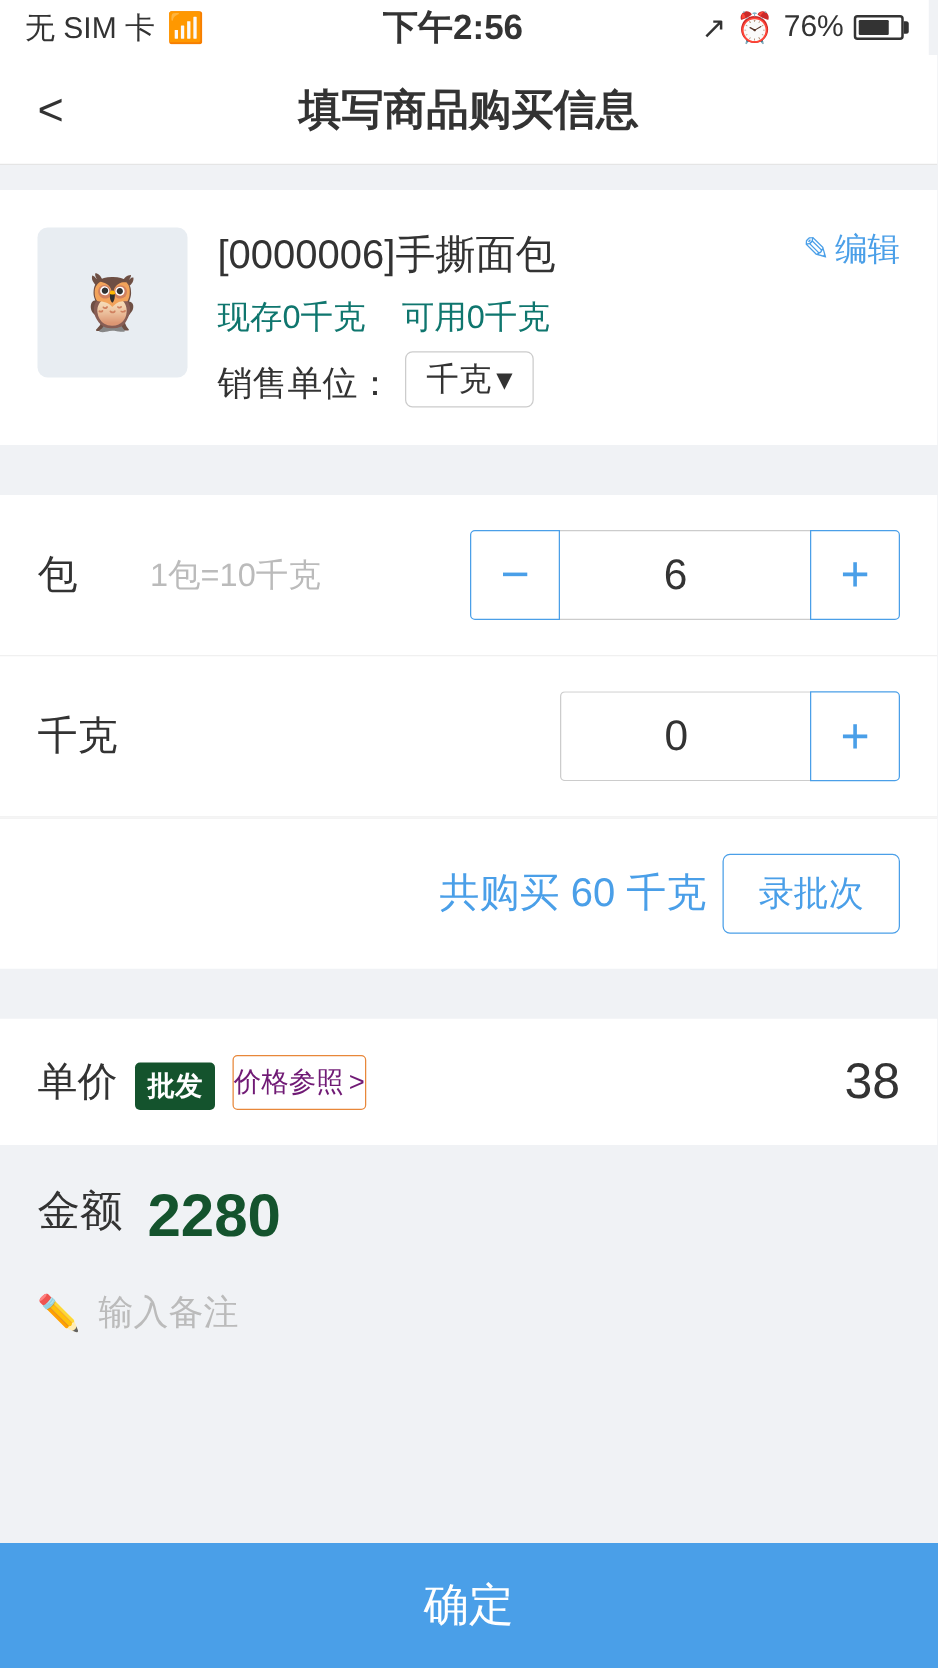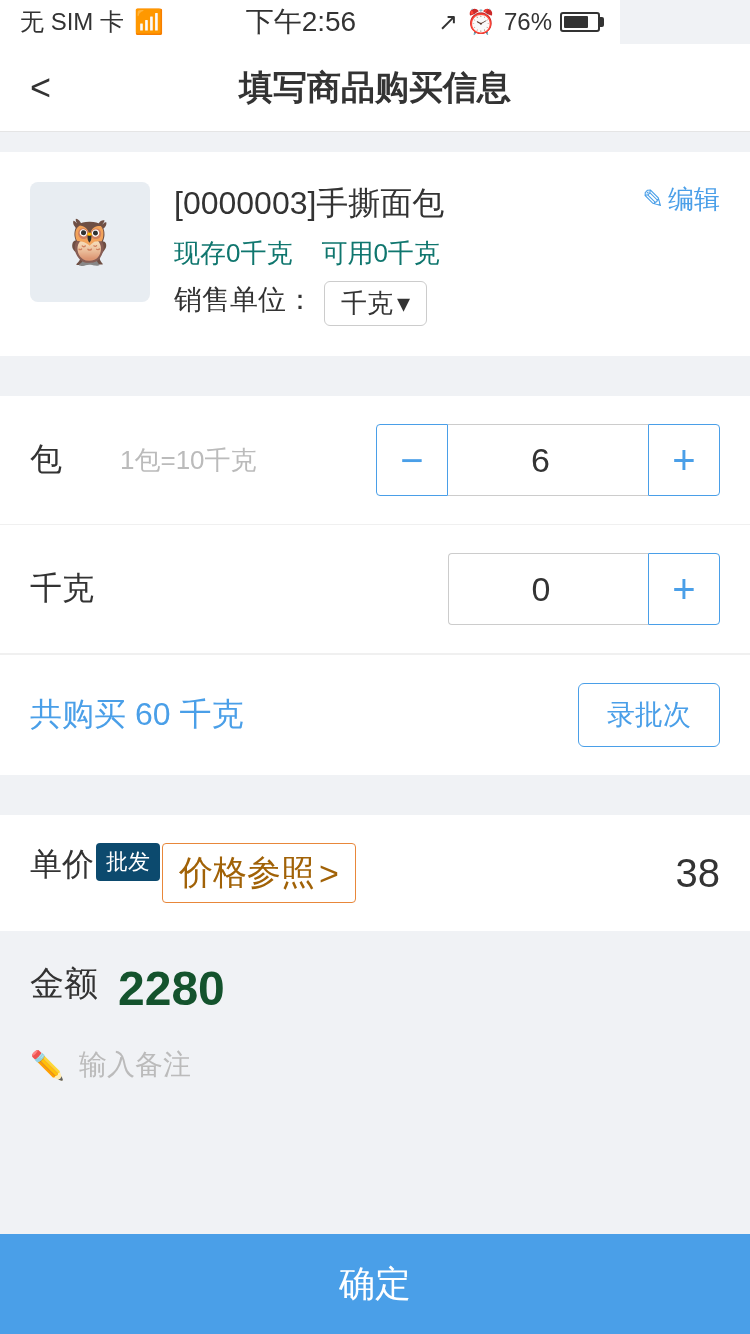--- a/index.html
+++ b/index.html
@@ -9,32 +9,32 @@
       min-height: 1334px;
       background: #f0f2f5;
       font-family: -apple-system, "PingFang SC", "Helvetica Neue", Arial, sans-serif;
       font-size: 30px;
       color: #333;
       position: relative;
     }
 
     
     .status-bar {
-      width: 620px;
+      width: 743px;
       height: 44px;
       background: #fff;
       display: flex;
       align-items: center;
       justify-content: space-between;
       padding: 0 20px;
       font-size: 24px;
       color: #333;
     }
     .status-left { display: flex; align-items: center; gap: 10px; }
-    .status-center { font-size: 28px; font-weight: 400; }
+    .status-center { font-size: 28px; font-weight: 700; }
     .status-right { display: flex; align-items: center; gap: 8px; font-size: 24px; }
     .battery-icon {
       width: 40px; height: 20px;
       border: 2px solid #333;
       border-radius: 3px;
       position: relative;
       display: inline-flex;
       align-items: center;
       padding: 2px;
     }
@@ -110,21 +110,21 @@
       font-weight: 500;
       margin-bottom: 10px;
     }
     .product-stock {
       font-size: 26px;
       color: #0f766e;
       margin-bottom: 10px;
     }
     .product-unit-row {
       display: flex;
-      align-items: flex-start;
+      align-items: flex-end;
       gap: 10px;
       font-size: 28px;
       color: #333;
     }
     .unit-select {
       border: 1px solid #ccc;
       border-radius: 6px;
       padding: 4px 16px;
       font-size: 26px;
       color: #333;
@@ -215,21 +215,21 @@
     .qty-btn-left {
       border-radius: 4px 0 0 4px;
     }
 
     
     .total-row {
       background: #fff;
       padding: 28px 30px;
       display: flex;
       align-items: center;
-      justify-content: space-between;
+      justify-content: flex-end;
       margin-top: 0;
       border-top: 1px solid #f0f0f0;
     }
     .total-text {
       font-size: 32px;
       color: #333;
     }
     .total-text span {
       color: #4a9fe8;
       font-weight: 500;
@@ -251,41 +251,42 @@
       margin-top: 20px;
       padding: 28px 30px;
     }
     .price-row {
       display: flex;
       align-items: center;
       justify-content: space-between;
     }
     .price-left {
       display: flex;
-      align-items: flex-start;
-      gap: 2px;
+      align-items: flex-end;
+      gap: 14px;
     }
     .price-label {
       font-size: 32px;
       color: #333;
     }
     .batch-tag {
-      background: #0c4a6e;
+      background: #14532d;
       color: #fff;
       font-size: 22px;
       padding: 4px 10px;
       border-radius: 4px;
+      font-weight: bold;
     }
     .price-ref-btn {
       border: 1px solid #e8873a;
-      color: #a16207;
-      background: #fff;
-      padding: 6px 16px;
+      color: #701a75;
+      background: #fff;
+      padding: 6px 0;
       border-radius: 4px;
-      font-size: 34px;
+      font-size: 22px;
       cursor: pointer;
       display: flex;
       align-items: center;
       gap: 4px;
     }
     .price-value {
       font-size: 40px;
       color: #333;
       font-weight: 500;
     }
@@ -364,21 +365,21 @@
     <span>&lt;</span>
   </div>
   <div class="nav-title">填写商品购买信息</div>
 </div>
 
 <div class="product-card">
   <div class="product-thumb">
     <span class="product-thumb-icon">🦉</span>
   </div>
   <div class="product-info">
-    <div class="product-name">[0000003]手撕面包</div>
+    <div class="product-name">[0000006]手撕面包</div>
     <div class="product-stock">
       <span>现存0千克</span>
       &nbsp;&nbsp;
       <span>可用0千克</span>
     </div>
     <div class="product-unit-row">
       <span>销售单位：</span>
       <div class="unit-select">
         <span>千克</span>
         <span>▾</span>

